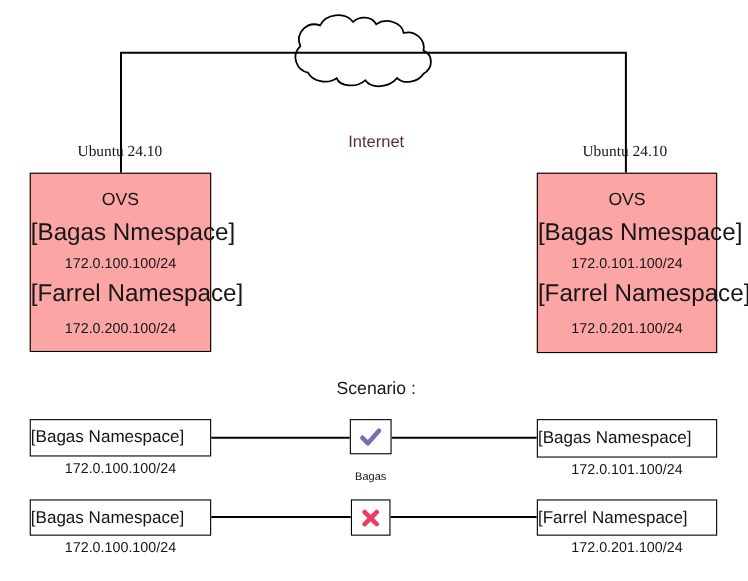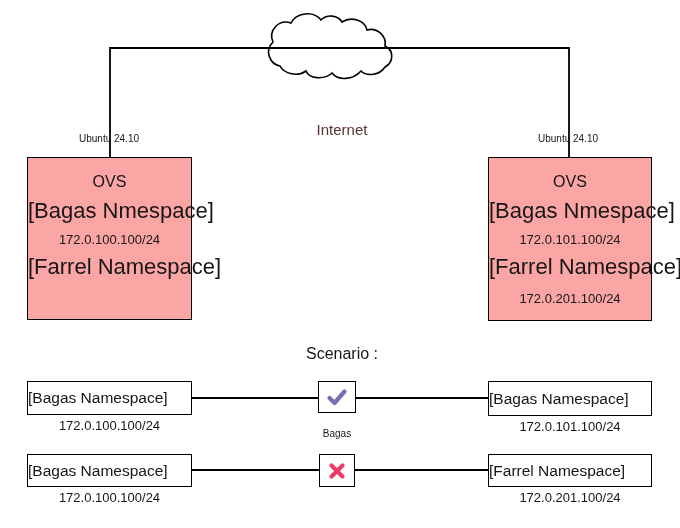--- a/index.html
+++ b/index.html
@@ -18,21 +18,21 @@
     left: 0; top: 0;
     width: 680px; height: 528px;
     pointer-events: none;
   }
   .conn { fill: none; stroke: #000; stroke-width: 1.8px; }
   .cloud-path { fill: none; stroke: #000; stroke-width: 1.6px; }
 
   .abs { position: absolute; }
   .center-text { text-align: center; }
 
-  .os-label { font-size: 10px; line-height: 15px; white-space: nowrap; }
+  .os-label { font-size: 14px; line-height: 15px; white-space: nowrap; font-family: Liberation Serif, serif; }
   .internet-label { font-size: 15px; line-height: 17px; color: #5a3232; }
 
   .host-box {
     position: absolute;
     border: 1.5px solid #000;
     background: #fca5a5;
     text-align: center;
   }
   .host-title { font-size: 16px; line-height: 22px; margin-top: 13px; }
   .ns-name    { font-size: 22px; line-height: 22px; margin-top: 7px; white-space: nowrap; }
@@ -81,20 +81,21 @@
   <div class="abs center-text internet-label" style="left:300px; top:121px; width:84px;">Internet</div>
 
   <div class="abs center-text os-label" style="left:59px; top:131px; width:100px;">Ubuntu 24.10</div>
   <div class="abs center-text os-label" style="left:518px; top:131px; width:100px;">Ubuntu 24.10</div>
 
   <div class="host-box" style="left:27px; top:157px; width:165px; height:163px;">
     <div class="host-title">OVS</div>
     <div class="ns-name">[Bagas Nmespace]</div>
     <div class="ns-ip">172.0.100.100/24</div>
     <div class="ns-name second">[Farrel Namespace]</div>
+    <div class="ns-ip second">172.0.200.100/24</div>
   </div>
 
   <div class="host-box" style="left:488px; top:157px; width:164px; height:164px;">
     <div class="host-title">OVS</div>
     <div class="ns-name">[Bagas Nmespace]</div>
     <div class="ns-ip">172.0.101.100/24</div>
     <div class="ns-name second">[Farrel Namespace]</div>
     <div class="ns-ip second">172.0.201.100/24</div>
   </div>
 

